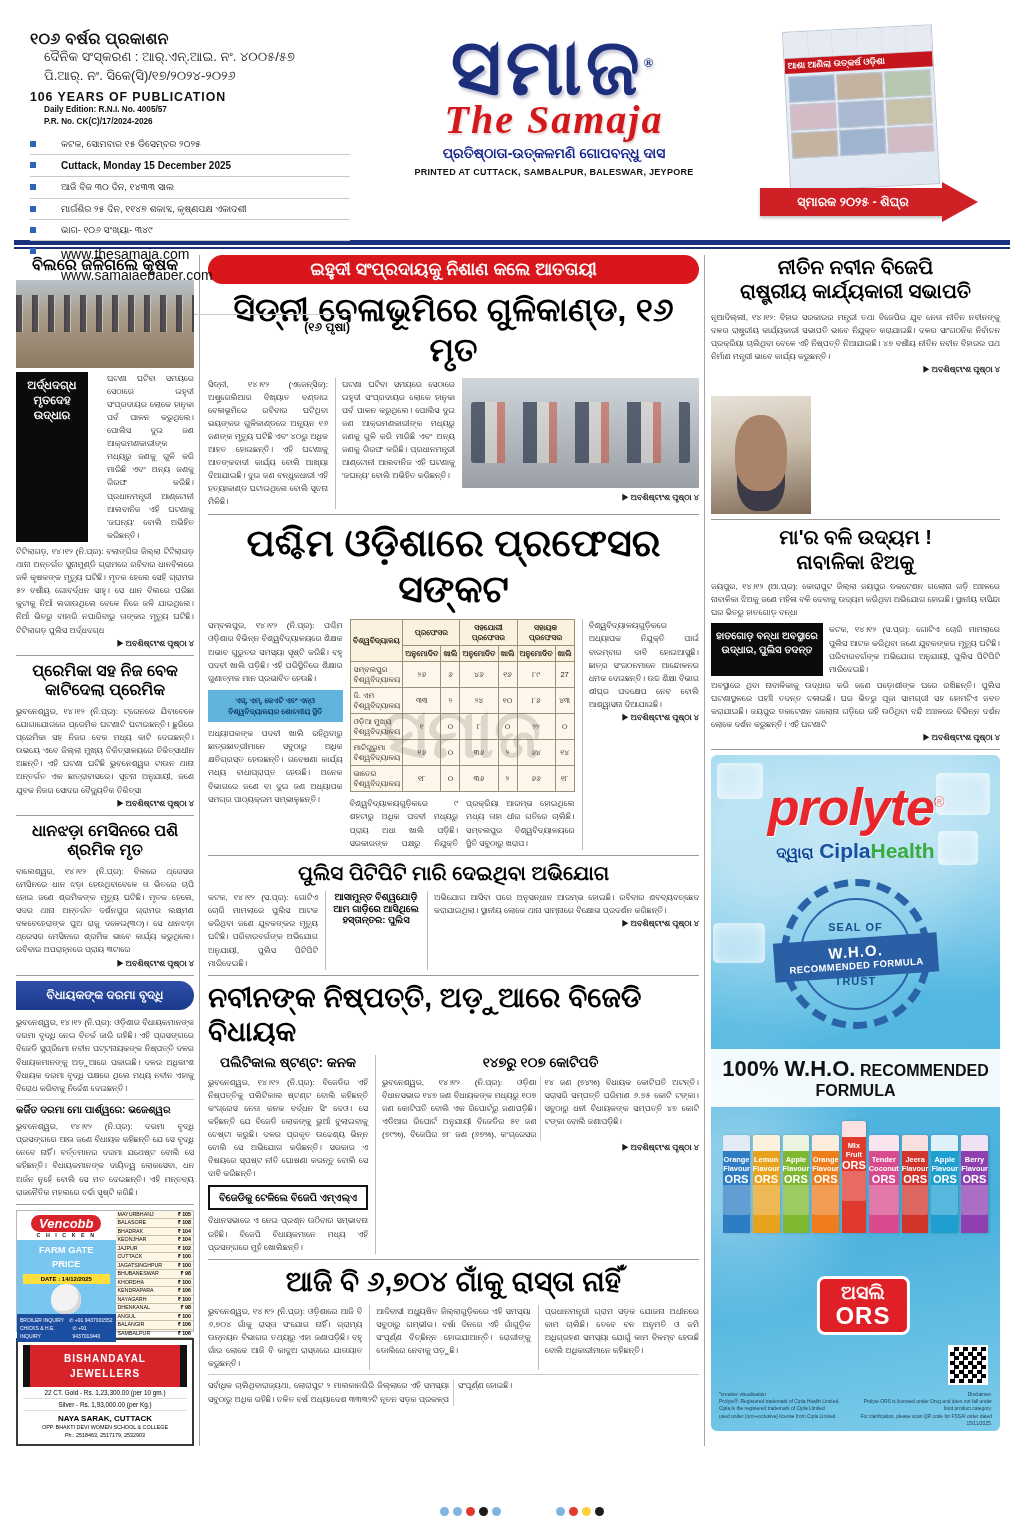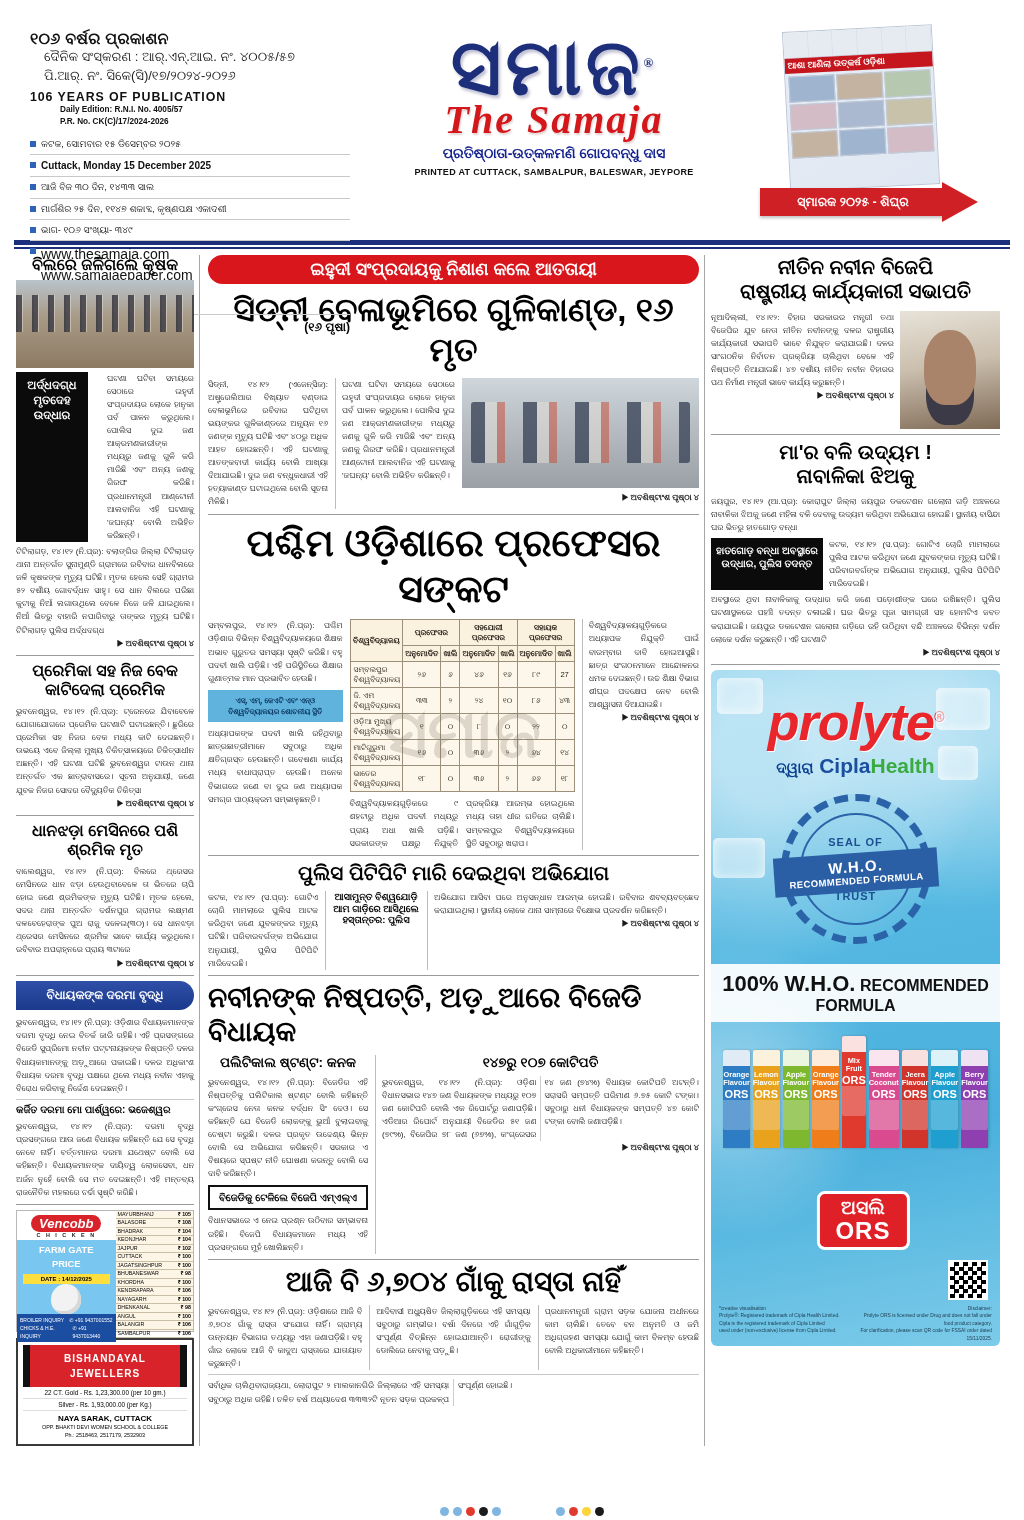--- a/index.html
+++ b/index.html
@@ -11,23 +11,23 @@
     position: relative;
   }
   .page { width: 1024px; height: 1520px; position: relative; background:#fff; padding: 0; }
 
   
   .masthead { display: flex; height: 240px; padding: 22px 16px 0 30px; position: relative; }
   .mh-left { width: 320px; padding-top: 8px; }
   .mh-or-title { font-size: 16px; color:#111; letter-spacing:.2px; font-weight:600;}
   .mh-small { font-size: 13px; color:#222; line-height: 1.45; margin-left: 14px; }
   .mh-years { font-size: 12.4px; font-weight: bold; letter-spacing: .9px; color:#111; margin-top:4px;}
-  .mh-sub { font-size: 8.2px; color:#111; margin-left: 30px; line-height:1.5; font-weight:600;}
+  .mh-sub { font-size: 8.2px; color:#111; margin-left: 14px; line-height:1.5; font-weight:600;}
   .mh-rows { margin-top: 6px; }
-  .mh-row { display:flex; align-items:flex-start; gap:5px; border-top:1px solid #c9c9c9; padding: 3px 0 3px 0; }
+  .mh-row { display:flex; align-items:flex-start; gap:25px; border-top:1px solid #c9c9c9; padding: 3px 0 3px 0; }
   .mh-row:first-child { border-top: none; }
   .bullet { width:6px; height:6px; background:#2e63b8; flex:none; margin-top:4px; }
   .mh-row-txt { font-size: 9.4px; color:#111; line-height: 1.5; }
   .mh-row-txt.bold { font-weight: bold; font-size: 10px; }
   .mh-row-txt.web { font-size: 14px; line-height:1.55; }
   .mh-price { display:flex; justify-content:space-between; border-top:1px solid #c9c9c9; padding-top:5px; margin-top:2px; font-size:12px; font-weight:bold;}
   .mh-stars { font-size: 9px; letter-spacing: 2px; color:#111; margin-top:3px;}
 
   .mh-center { flex: 1; text-align: center; position: relative; padding-top: 4px;}
   .logo-or {
@@ -643,21 +643,21 @@
         <div class="hr-thin"></div>
         <div class="body-txt" style="column-count:2;column-gap:9px;column-rule:1px solid #ccc;"><span>ସର୍ବାଧିକ ଚାଲିଥିବାରାଜ୍ୟଥା, ଲୋରାପୁଟ ୨ ମାଲକାନଗିରି ଜିଲ୍ଲାରେ ଏହି ସମସ୍ୟା ସବୁଠାରୁ ଅଧିକ ରହିଛି। ଚଳିତ ବର୍ଷ ଅଧ୍ୟାଦେଶ ୩୩୩୨ଟି ନୂତନ ସଡ଼କ ପ୍ରକଳ୍ପ ସଂପୂର୍ଣ୍ଣ ହୋଇଛି।</span></div>
       </div>
     </div>
 
     <div class="col-r vline" style="padding-left:6px;">
 
       <div>
         <div class="hl hl-m">ନୀତିନ ନବୀନ ବିଜେପି</div>
         <div class="hl hl-m">ରାଷ୍ଟ୍ରୀୟ କାର୍ଯ୍ୟକାରୀ ସଭାପତି</div>
-        <div style="display:flex;gap:6px;margin-top:7px;">
+        <div style="display:flex;gap:20px;margin-top:7px;flex-direction:column;">
           <div style="flex:1;">
             <div class="body-txt">ନୂଆଦିଲ୍ଲୀ, ୧୪।୧୨: ବିହାର ସରକାରର ମନ୍ତ୍ରୀ ତଥା ବିଜେପିର ଯୁବ ନେତା ନୀତିନ ନବୀନଙ୍କୁ ଦଳର ରାଷ୍ଟ୍ରୀୟ କାର୍ଯ୍ୟକାରୀ ସଭାପତି ଭାବେ ନିଯୁକ୍ତ କରାଯାଇଛି। ଦଳର ସାଂଗଠନିକ ନିର୍ବାଚନ ପ୍ରକ୍ରିୟା ଚାଲିଥିବା ବେଳେ ଏହି ନିଷ୍ପତ୍ତି ନିଆଯାଇଛି। ୪୭ ବର୍ଷୀୟ ନୀତିନ ନବୀନ ବିହାରର ପଥ ନିର୍ମାଣ ମନ୍ତ୍ରୀ ଭାବେ କାର୍ଯ୍ୟ କରୁଛନ୍ତି।</div>
             <div class="body-txt cont" style="text-align:right;">▶ <span>ଅବଶିଷ୍ଟାଂଶ ପୃଷ୍ଠା ୪</span></div>
           </div>
           <div class="photo portrait" style="width:100px;height:118px;"></div>
         </div>
       </div>
 
       <div class="hr"></div>
 

